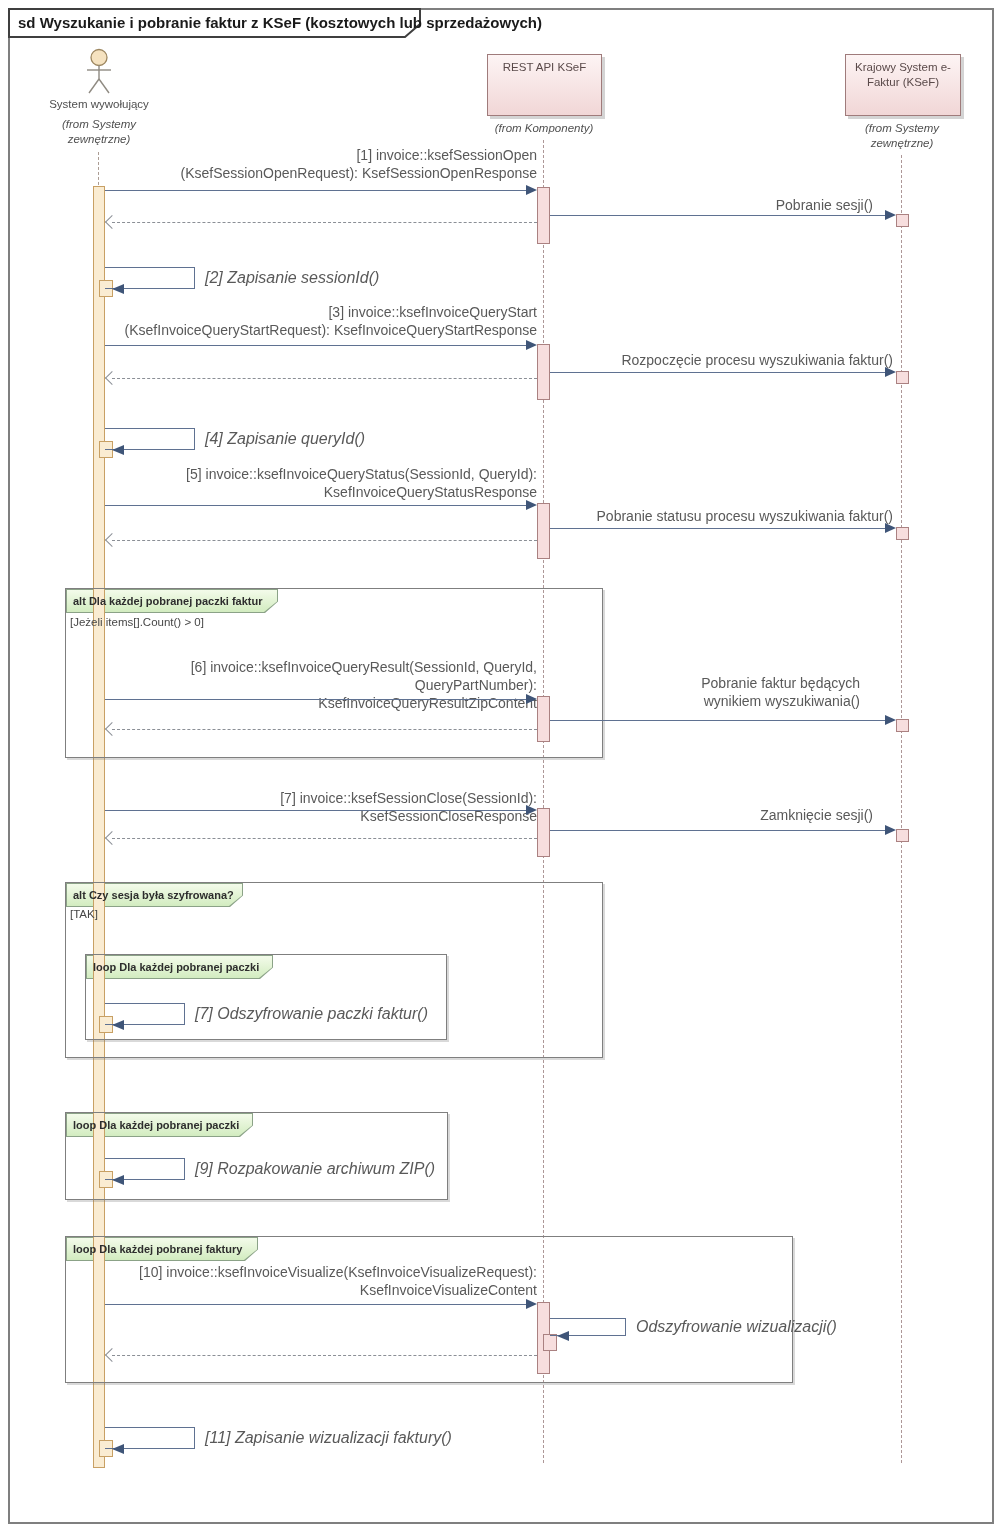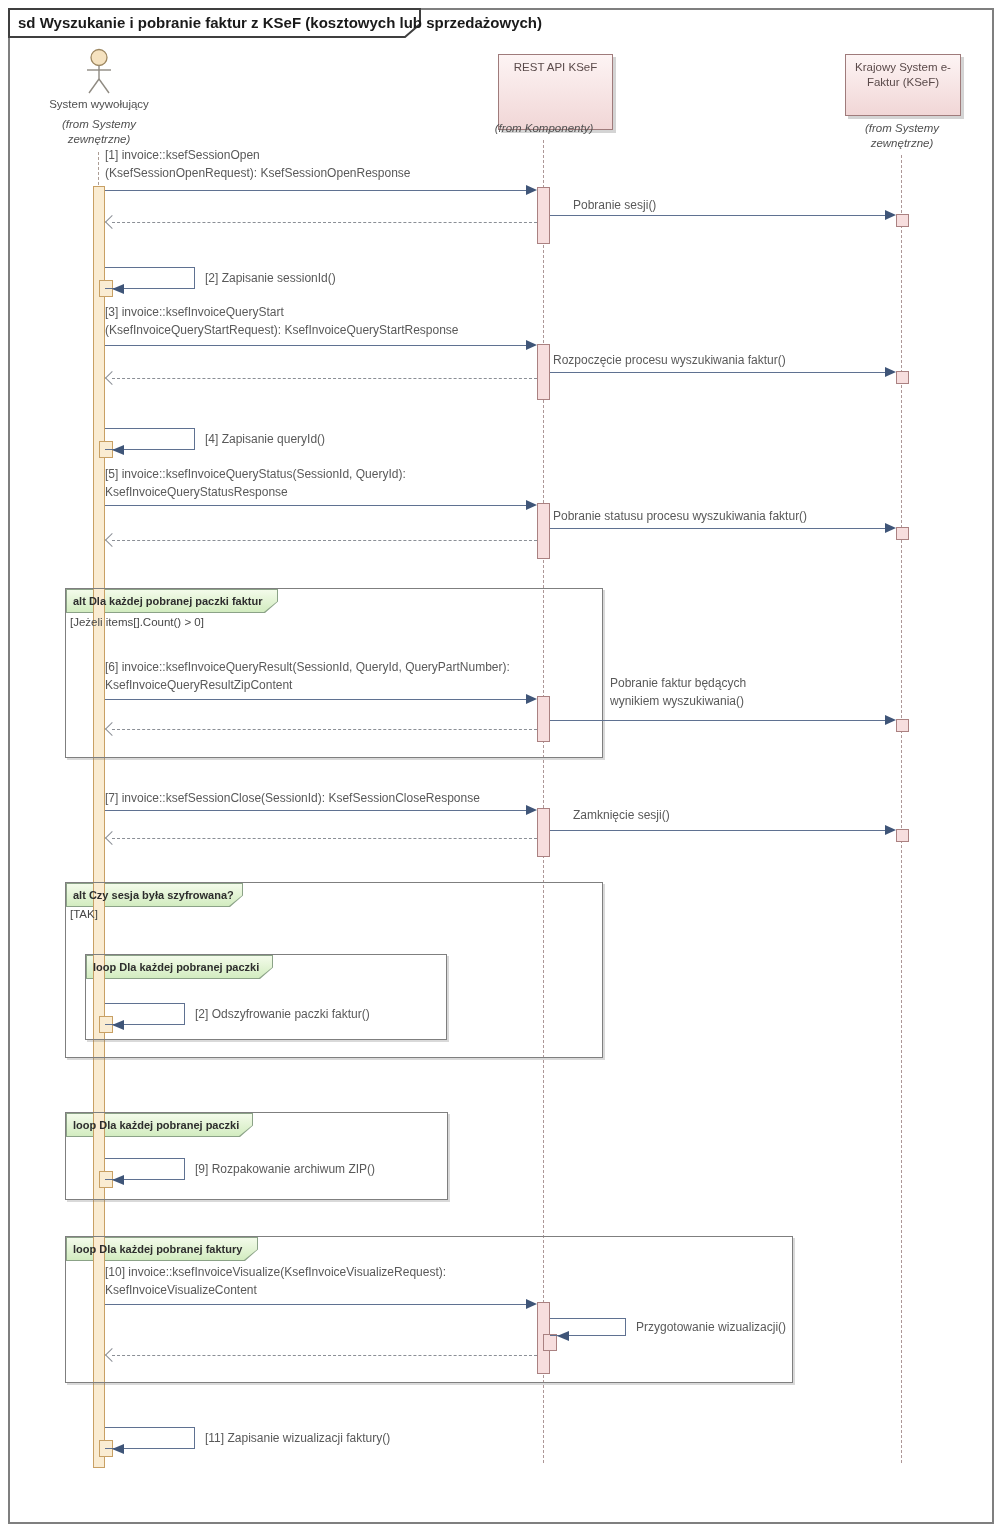--- a/index.html
+++ b/index.html
@@ -25,36 +25,36 @@
                box-shadow:2px 2px 0 rgba(120,120,120,.28);z-index:4;background:transparent;}
   .frag-label{position:absolute;z-index:2;
               clip-path:polygon(0 0,100% 0,100% 52%,calc(100% - 13px) 100%,0 100%);
               background:#8ba287;}
   .frag-label-fill{position:absolute;left:1px;top:1px;right:1px;bottom:1px;
               clip-path:polygon(0 0,100% 0,100% 52%,calc(100% - 13px) 100%,0 100%);
               background:linear-gradient(180deg,#f3fbea 0%,#d2ecc0 100%);}
   .frag-label-text{position:absolute;z-index:6;font-size:11px;font-weight:bold;
               color:#2d2d2d;line-height:24px;white-space:nowrap;}
   .guard{position:absolute;z-index:6;font-size:11.5px;color:#474747;white-space:nowrap;}
-  .msg-text{position:absolute;z-index:5;font-size:12px;color:#595959;
-            text-align:left;line-height:18px;white-space:normal;}
+  .msg-text{position:absolute;z-index:5;font-size:14px;color:#595959;
+            text-align:right;line-height:18px;white-space:normal;}
   .line-solid{position:absolute;z-index:5;height:0;border-top:1.3px solid #5f7191;}
   .line-dashed{position:absolute;z-index:5;height:0;border-top:1.3px dashed #8b8f96;}
   .arr-r{position:absolute;z-index:5;width:0;height:0;border-top:5px solid transparent;
          border-bottom:5px solid transparent;border-left:11px solid #3f5578;}
   .chev-l{position:absolute;z-index:5;width:9px;height:9px;border-left:1.4px solid #8b8f96;
           border-bottom:1.4px solid #8b8f96;transform:rotate(45deg);}
   .selfmsg{position:absolute;z-index:5;box-sizing:border-box;
            border-top:1.3px solid #5f7191;border-right:1.3px solid #5f7191;
            border-bottom:1.3px solid #5f7191;}
   .selfmsg .arrl{position:absolute;left:7px;bottom:-6px;width:0;height:0;
            border-top:5px solid transparent;border-bottom:5px solid transparent;
            border-right:12px solid #3f5578;}
-  .self-text{position:absolute;z-index:5;font-size:12px;color:#595959;
-             line-height:22px;white-space:nowrap;}
+  .self-text{position:absolute;z-index:5;font-size:16px;color:#595959;
+             line-height:22px;white-space:nowrap;font-style:italic;}
 </style>
 </head>
 <body>
 
 <div class="canvas">
 
   <div class="frame"></div>
 
   <svg class="title-tab" width="414" height="31">
     <polygon points="1,1 412,1 412,16 397,29 1,29" fill="#ffffff" stroke="#3f3f3f" stroke-width="2"></polygon>
@@ -68,21 +68,21 @@
   <svg style="position:absolute;left:81px;top:48px;z-index:4;" width="36" height="47">
     <circle cx="18" cy="9.5" r="8" fill="#f5e2c0" stroke="#9c8660" stroke-width="1.3"></circle>
     <line x1="18" y1="17.5" x2="18" y2="31" stroke="#8f8a82" stroke-width="1.4"></line>
     <line x1="6" y1="22" x2="30" y2="22" stroke="#8f8a82" stroke-width="1.4"></line>
     <line x1="18" y1="31" x2="8" y2="45" stroke="#8f8a82" stroke-width="1.4"></line>
     <line x1="18" y1="31" x2="28" y2="45" stroke="#8f8a82" stroke-width="1.4"></line>
   </svg>
   <div class="plabel" style="left:29px;top:97px;width:140px;">System wywołujący</div>
   <div class="plabel stereo" style="left:49px;top:117px;width:100px;">(from Systemy zewnętrzne)</div>
 
-  <div class="pbox" style="left:487px;top:54px;width:115px;height:76px;margin-left:11px;">
+  <div class="pbox" style="left:487px;top:54px;width:115px;height:62px;">
     <span>REST API KSeF</span>
   </div>
   <div class="plabel stereo" style="left:484px;top:121px;width:120px;">(from Komponenty)</div>
 
   <div class="pbox" style="left:845px;top:54px;width:116px;height:62px;">
     <span>Krajowy System e-Faktur (KSeF)</span>
   </div>
   <div class="plabel stereo" style="left:852px;top:121px;width:100px;">(from Systemy zewnętrzne)</div>
 
   <div class="frag-border" style="left:65px;top:588px;width:538px;height:170px;"></div>
@@ -203,37 +203,37 @@
   <div class="arr-r" style="left:526px;top:805px;"></div>
   <div class="msg-text" style="left:573px;top:806px;width:300px;">Zamknięcie sesji()</div>
   <div class="line-solid" style="left:550px;top:830px;width:335px;"></div>
   <div class="arr-r" style="left:885px;top:825px;"></div>
   <div class="line-dashed" style="left:112px;top:838px;width:425px;"></div>
   <div class="chev-l" style="left:107px;top:833px;"></div>
 
   <div class="selfmsg" style="left:105px;top:1003px;width:80px;height:22px;">
       <div class="arrl"></div>
     </div>
-  <div class="self-text" style="left:195px;top:1003px;">[2] Odszyfrowanie paczki faktur()</div>
+  <div class="self-text" style="left:195px;top:1003px;">[7] Odszyfrowanie paczki faktur()</div>
 
   <div class="selfmsg" style="left:105px;top:1158px;width:80px;height:22px;">
       <div class="arrl"></div>
     </div>
   <div class="self-text" style="left:195px;top:1158px;">[9] Rozpakowanie archiwum ZIP()</div>
 
   <div class="msg-text" style="left:105px;top:1263px;width:432px;">
     <div>[10] invoice::ksefInvoiceVisualize(KsefInvoiceVisualizeRequest):</div>
     <div>KsefInvoiceVisualizeContent</div>
   </div>
   <div class="line-solid" style="left:105px;top:1304px;width:421px;"></div>
   <div class="arr-r" style="left:526px;top:1299px;"></div>
   <div class="selfmsg" style="left:550px;top:1318px;width:76px;height:18px;">
       <div class="arrl"></div>
     </div>
-  <div class="self-text" style="left:636px;top:1318px;line-height:18px;">Przygotowanie wizualizacji()</div>
+  <div class="self-text" style="left:636px;top:1318px;line-height:18px;">Odszyfrowanie wizualizacji()</div>
   <div class="line-dashed" style="left:112px;top:1355px;width:425px;"></div>
   <div class="chev-l" style="left:107px;top:1350px;"></div>
 
   <div class="selfmsg" style="left:105px;top:1427px;width:90px;height:22px;">
       <div class="arrl"></div>
     </div>
   <div class="self-text" style="left:205px;top:1427px;">[11] Zapisanie wizualizacji faktury()</div>
 
 </div>
 

